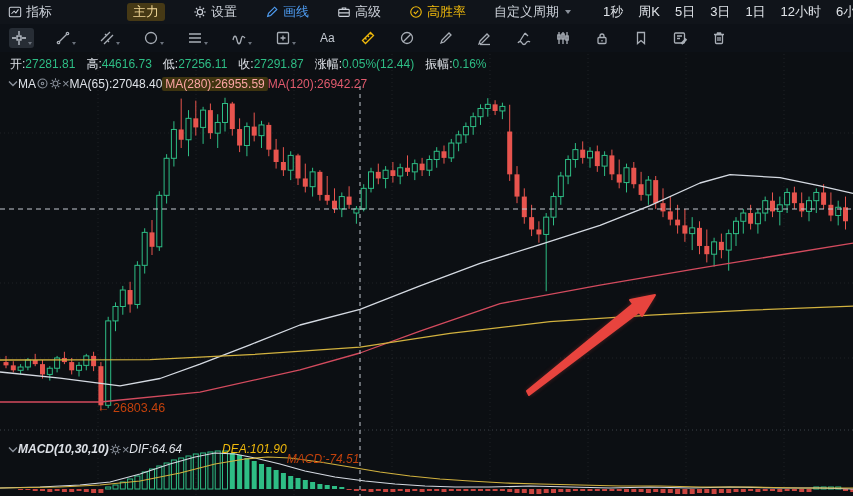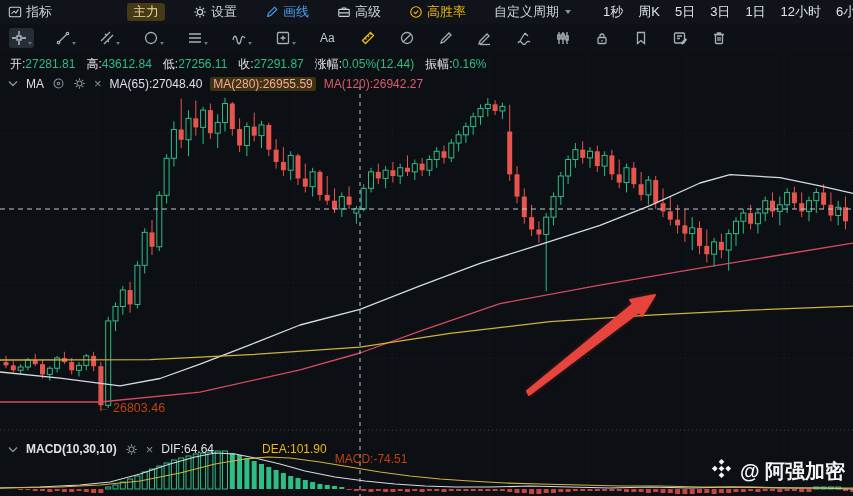--- a/index.html
+++ b/index.html
@@ -27,23 +27,23 @@
                border-right:2.5px solid transparent;margin:0 0 1px 1px;}
   .tool.active{background:#272d35;border-radius:3px;}
   
   #chart{position:absolute;left:0;top:0;z-index:1;}
   
   .info-row{position:absolute;top:56px;left:10px;z-index:3;font-size:12px;display:flex;gap:11px;
             white-space:nowrap;}
   .lab{color:#dde1e7;}
   .val{color:#2ebd85;}
   .ma-row,.macd-row{position:absolute;left:8px;z-index:3;font-size:12px;display:flex;
-                    align-items:center;gap:8px;white-space:nowrap;}
+                    align-items:center;gap:0;white-space:nowrap;}
   .ma-row{top:76px;}
-  .macd-row{top:432px;}
+  .macd-row{top:432px;font-style:italic;}
   .ind-name{color:#dde1e7;}
   .macd-row .ind-name{font-weight:700;}
   .icon-btn{display:flex;align-items:center;cursor:pointer;}
   .close-x{color:#8a919b;font-size:13px;cursor:pointer;}
   .ma65{color:#dde1e7;}
   .ma280{color:#fca5a5;background:rgba(240,185,11,.22);padding:0 3px;border-radius:2px;}
   .ma120{color:#e05a6d;}
   .dif{color:#dde1e7;}
   .dea{color:#f0b90b;margin-left:40px;}
   .macdv{color:#c2410c;margin-top:20px;}
@@ -615,21 +615,21 @@
       <polyline points="0,488 40,487 80,485 110,482 140,474 170,464 195,457 215,453 235,454 255,458 280,464 305,471 335,477 365,481 395,484 425,486 455,487 490,487 530,486 570,487 610,488 650,487 690,488 730,487 780,488 820,488 853,489" fill="none" stroke="#d5dae2" stroke-width="1.2"></polyline>
       <polyline points="0,488 60,487 100,485 140,481 180,473 215,464 245,459 268,457 290,458 320,462 350,467 380,472 410,476 440,479 470,481 505,483 540,484 580,485 620,486 660,486 700,487 750,487 800,488 853,488" fill="none" stroke="#d2b23f" stroke-width="1.2"></polyline>
       <line x1="360" y1="86" x2="360" y2="496" stroke="#c3c9d1" stroke-width="1" stroke-dasharray="4 4"></line>
       <line x1="0" y1="209" x2="853" y2="209" stroke="#c3c9d1" stroke-width="1" stroke-dasharray="5 4"></line>
       <polygon points="529,395 639,312 642,316 655,295 630,300 633,304 527,391" fill="#e8443e" opacity="0.5" filter="url(#glow)"></polygon>
       <polygon points="529,395 639,312 642,316 655,295 630,300 633,304 527,391" fill="#e8443e" stroke="#e8443e" stroke-width="2" stroke-linejoin="round"></polygon>
     </svg>
 
   <div class="info-row">
     <span><span class="lab">开:</span><span class="val">27281.81</span></span>
-    <span><span class="lab">高:</span><span class="val">43612.84</span></span>
+    <span><span class="lab">高:</span><span class="val">44616.73</span></span>
     <span><span class="lab">低:</span><span class="val">27256.11</span></span>
     <span><span class="lab">收:</span><span class="val">27291.87</span></span>
     <span><span class="lab">涨幅:</span><span class="val">0.05%(12.44)</span></span>
     <span><span class="lab">振幅:</span><span class="val">0.16%</span></span>
   </div>
 
   <div class="ma-row">
     <span class="icon-btn">
         <svg width="10" height="7" viewBox="0 0 10 7" fill="none" stroke="#8a919b" stroke-width="1.4">
           <path d="M1 1.5l4 4 4-4"></path>
@@ -668,20 +668,14 @@
         </svg>
       </span>
     <span class="close-x">×</span>
     <span class="dif">DIF:64.64</span>
     <span class="dea">DEA:101.90</span>
     <span class="macdv">MACD:-74.51</span>
   </div>
 
   <div class="price-marker">← 26803.46</div>
 
-  <div class="watermark">
-    <span><svg width="23" height="23" viewBox="0 0 24 24" fill="#f2f4f6">
-          <path d="M12 2l3 3-3 3-3-3zM12 16l3 3-3 3-3-3zM5 9l3 3-3 3-3-3zM19 9l3 3-3 3-3-3zM12 9l3 3-3 3-3-3z"></path>
-        </svg></span>
-    <span>@ 阿强加密</span>
-  </div>
 
 </div>
 
 </body></html>

